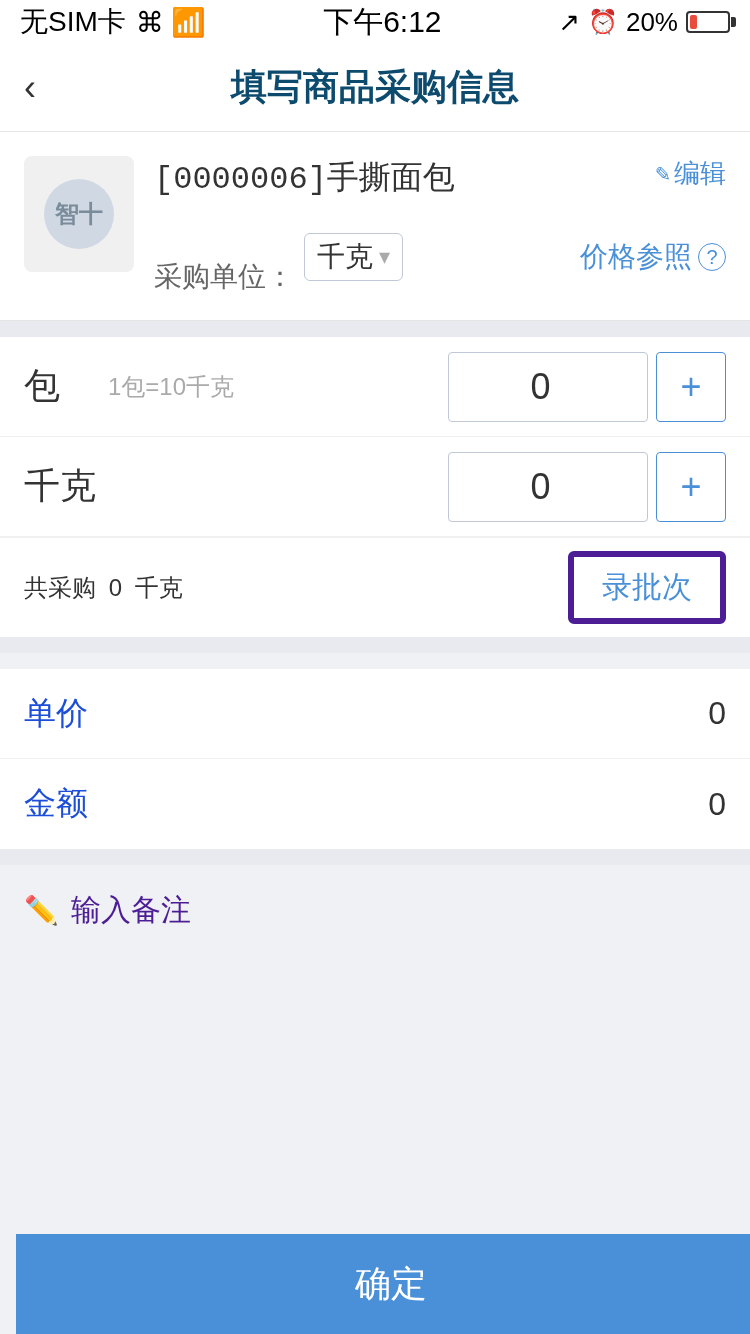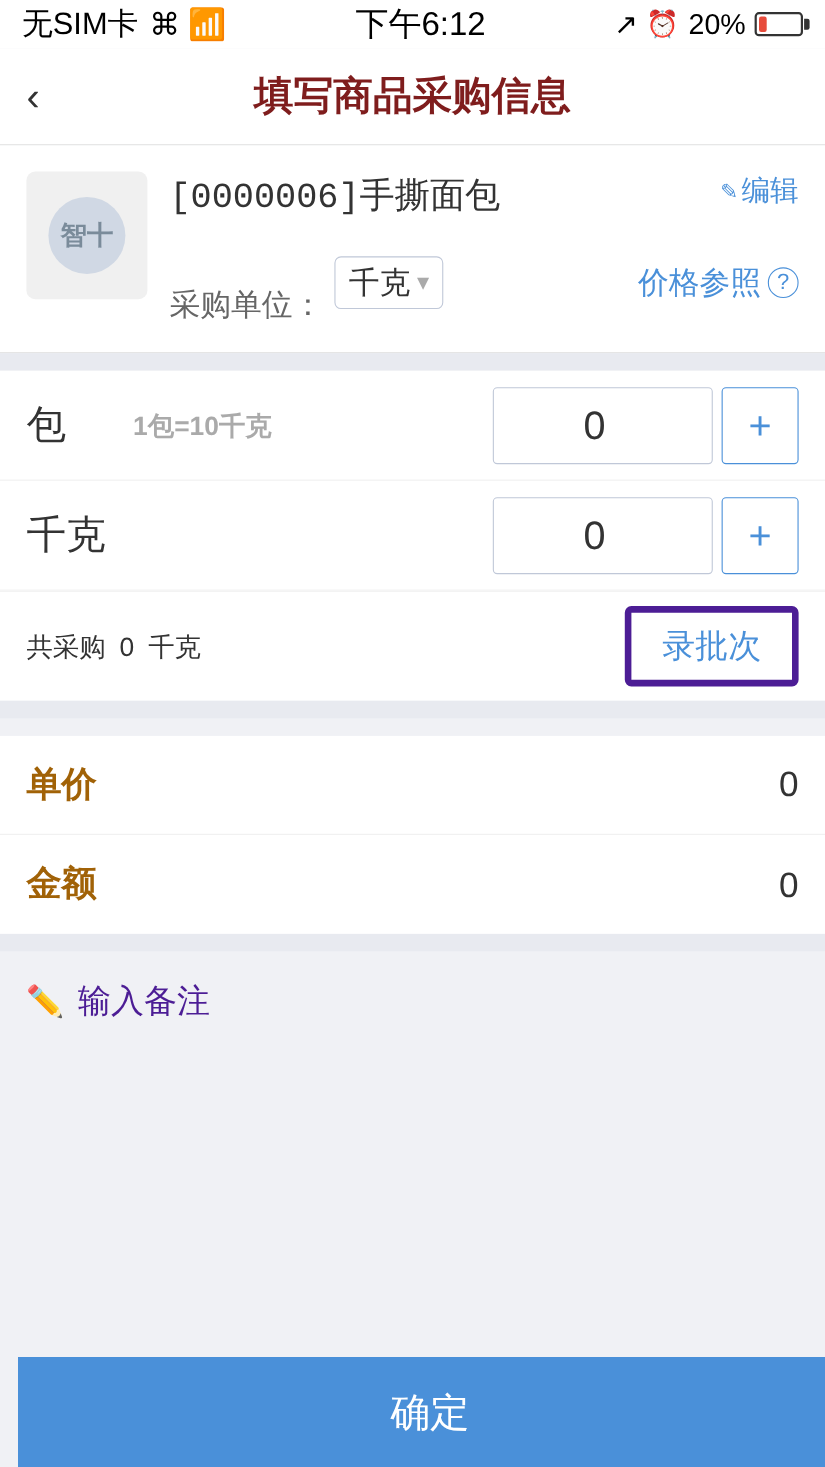--- a/index.html
+++ b/index.html
@@ -64,21 +64,21 @@
     .nav-back {
       position: absolute;
       left: 24px;
       font-size: 36px;
       color: #333;
       cursor: pointer;
     }
     .nav-title {
       font-size: 36px;
       font-weight: 600;
-      color: #7f1d1d;
+      color: #0c4a6e;
     }
 
     
     .product-card {
       background: #fff;
       padding: 24px;
       display: flex;
       align-items: flex-start;
       gap: 20px;
       border-bottom: 1px solid #e5e5e5;
@@ -179,23 +179,22 @@
       border-bottom: 1px solid #f0f0f0;
     }
     .quantity-label {
       font-size: 36px;
       color: #333;
       min-width: 80px;
     }
     .quantity-sublabel {
       font-size: 24px;
       color: #aaa;
-      margin-left: 17px;
+      margin-left: 4px;
       flex: 1;
-      font-weight: bold;
     }
     .quantity-input-wrap {
       display: flex;
       align-items: center;
       gap: 0;
     }
     .quantity-input {
       width: 200px;
       height: 70px;
       border: 1px solid #c0c8d8;
@@ -253,22 +252,21 @@
       display: flex;
       align-items: center;
       justify-content: space-between;
       padding: 0 24px;
       height: 90px;
       border-bottom: 1px solid #f0f0f0;
     }
     .price-row:last-child { border-bottom: none; }
     .price-label {
       font-size: 32px;
-      color: #a16207;
-      font-weight: bold;
+      color: #1d4ed8;
     }
     .price-value {
       font-size: 32px;
       color: #333;
     }
 
     
     .remark-section {
       background: #f0f1f5;
       padding: 24px;

